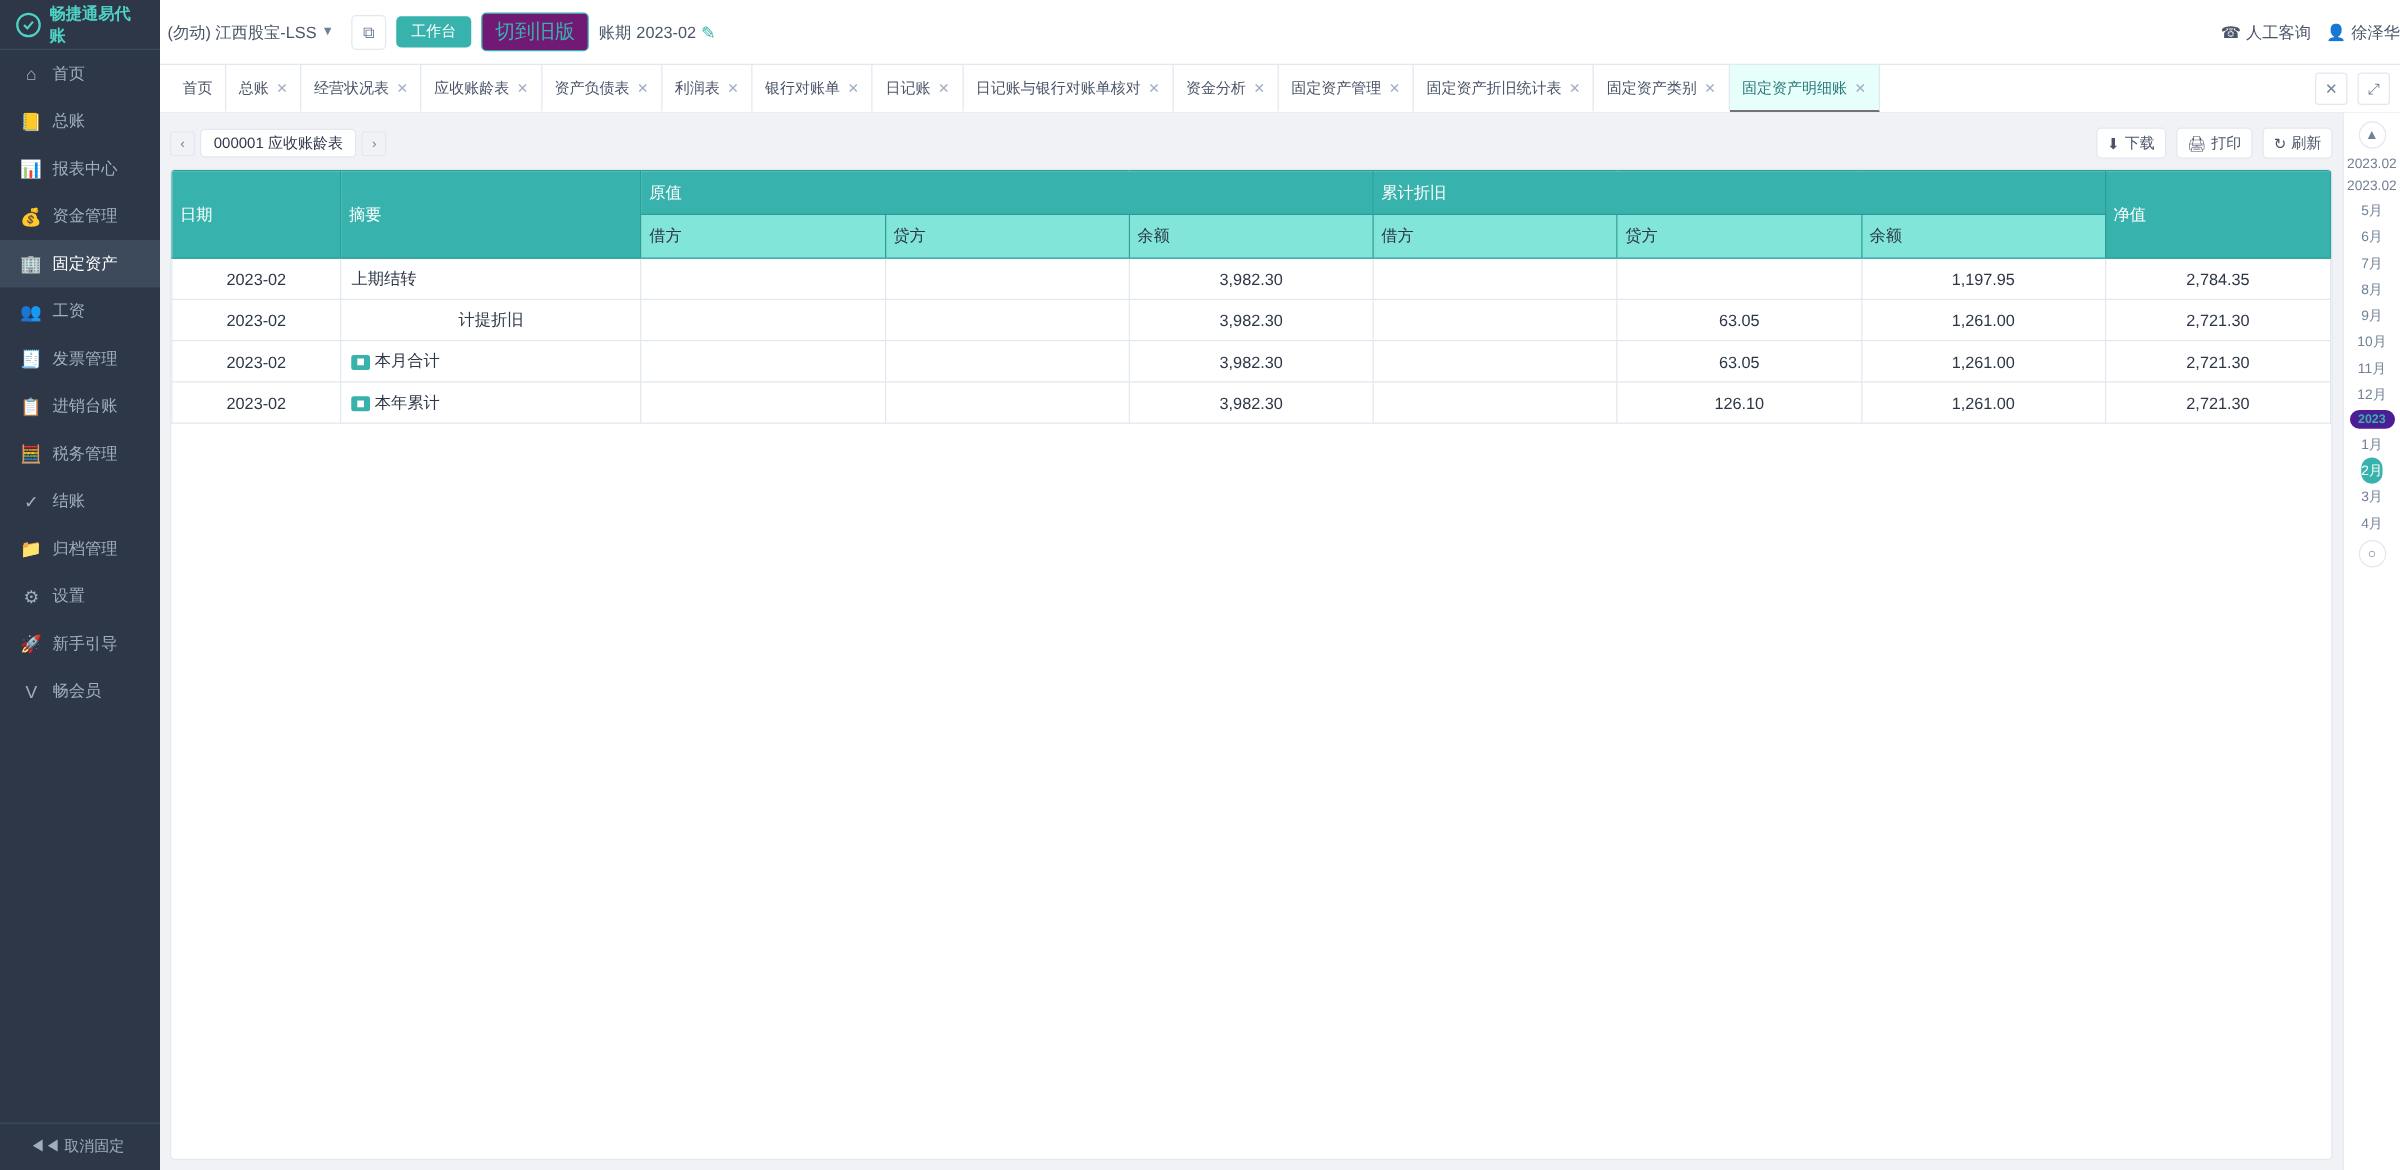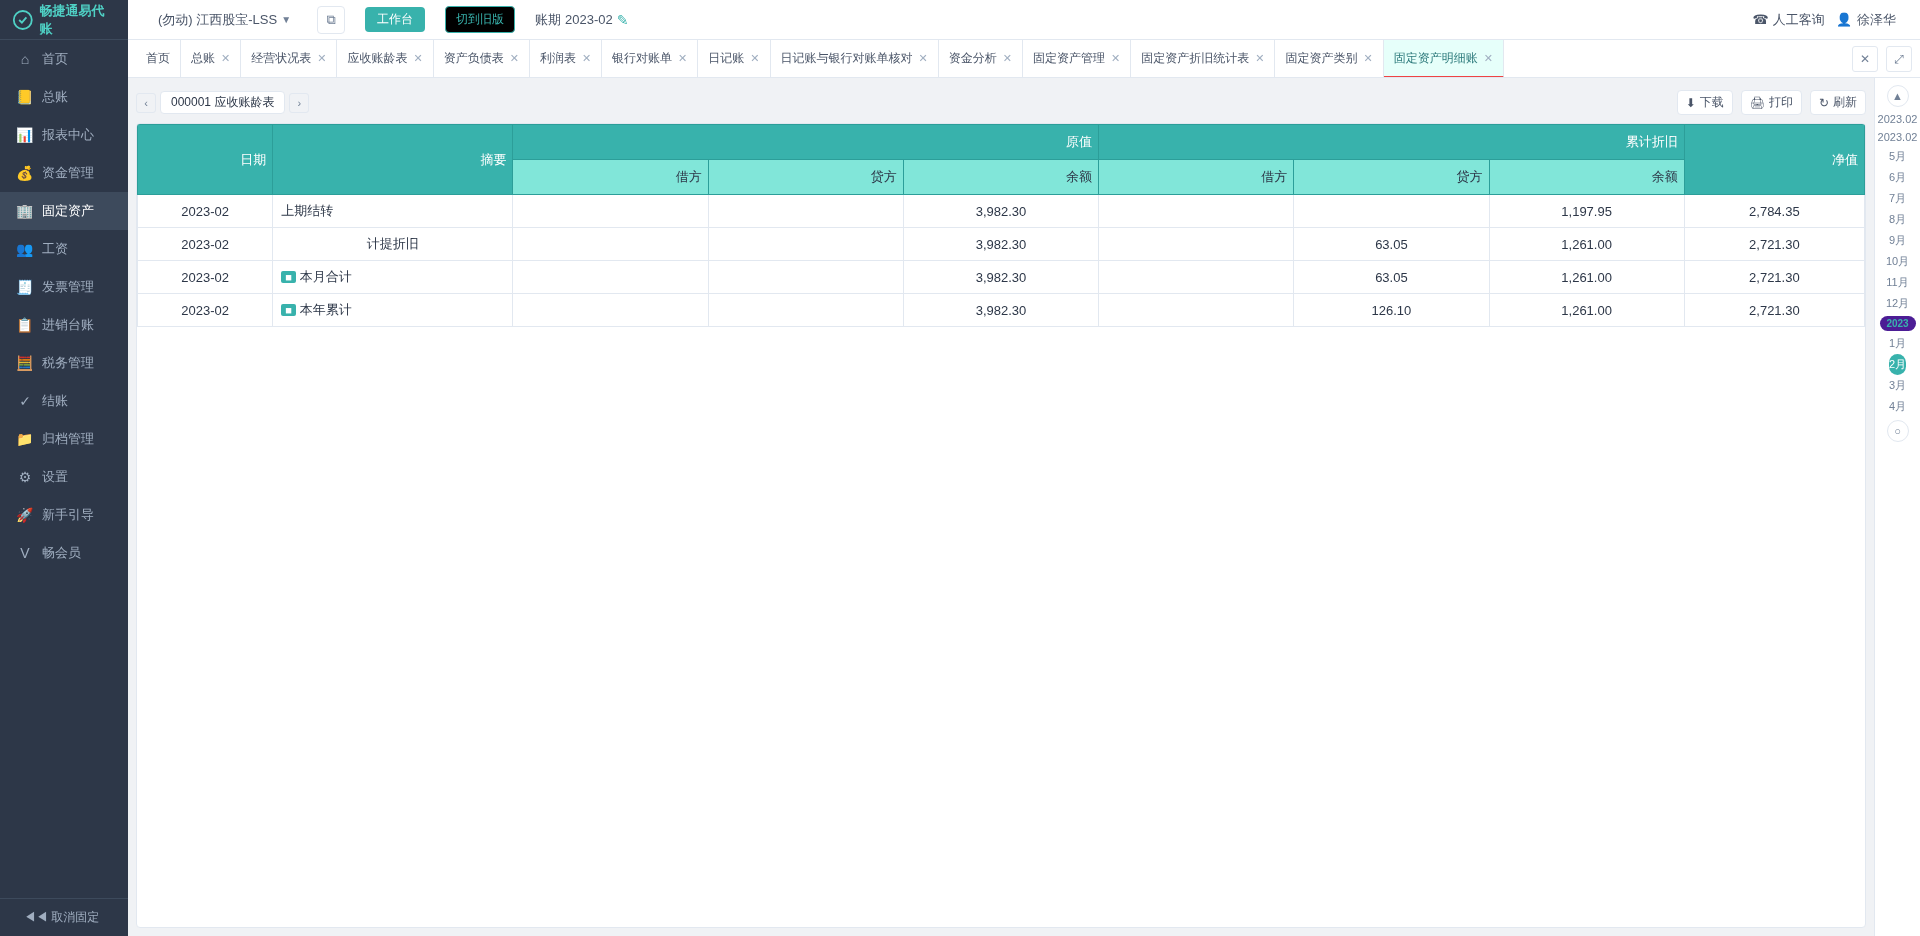--- a/index.html
+++ b/index.html
@@ -65,27 +65,27 @@
     
     .main {
       flex: 1;
       display: flex;
       flex-direction: column;
       overflow: hidden;
     }
 
     
     .topbar {
-      height: 40px;
+      height: 52px;
       background: #fff;
       display: flex;
       align-items: center;
-      padding: 0 24px;
+      padding: 0 0;
       border-bottom: 1px solid #e2e8f0;
-      gap: 20px;
+      gap: 8px;
     }
     .topbar-company {
       display: flex;
       align-items: center;
       gap: 4px;
       color: #4a5568;
       font-size: 13px;
       cursor: pointer;
       padding: 0 6px;
     }
@@ -100,26 +100,26 @@
     .topbar-btn {
       background: #38b2ac;
       color: #fff;
       border: none;
       border-radius: 4px;
       padding: 4px 12px;
       font-size: 12px;
       cursor: pointer;
     }
     .topbar-btn-outline {
-      background: #000000;
+      background: #701a75;
       color: #38b2ac;
       border: 1px solid #38b2ac;
       border-radius: 4px;
       padding: 4px 10px;
-      font-size: 12px;
+      font-size: 16px;
       cursor: pointer;
     }
     .topbar-period {
       font-size: 13px;
       color: #4a5568;
       display: flex;
       align-items: center;
       gap: 4px;
     }
     .topbar-period-edit { color: #38b2ac; cursor: pointer; font-size: 14px; }
@@ -158,21 +158,21 @@
       font-size: 12px;
       color: #4a5568;
       cursor: pointer;
       border-right: 1px solid #e2e8f0;
       gap: 4px;
       flex-shrink: 0;
     }
     .tab.active {
       background: #e6fffa;
       color: #2c7a7b;
-      border-bottom: 2px solid #ef4444;
+      border-bottom: 2px solid #737373;
     }
     .tab-close {
       font-size: 11px;
       color: #a0aec0;
       cursor: pointer;
       margin-left: 2px;
     }
     .tabbar-actions {
       margin-left: auto;
       display: flex;
@@ -254,21 +254,21 @@
       border-radius: 4px;
     }
     table {
       border-collapse: collapse;
       width: 100%;
       min-width: 900px;
     }
     thead th {
       background: #38b2ac;
       color: #fff;
-      text-align: right;
+      text-align: left;
       padding: 8px 6px;
       font-size: 13px;
       font-weight: normal;
       border: 1px solid #2c9e99;
       font-family: Liberation Mono, monospace;
     }
     thead th.subheader {
       background: #81e6d9;
       color: #2d3748;
     }

